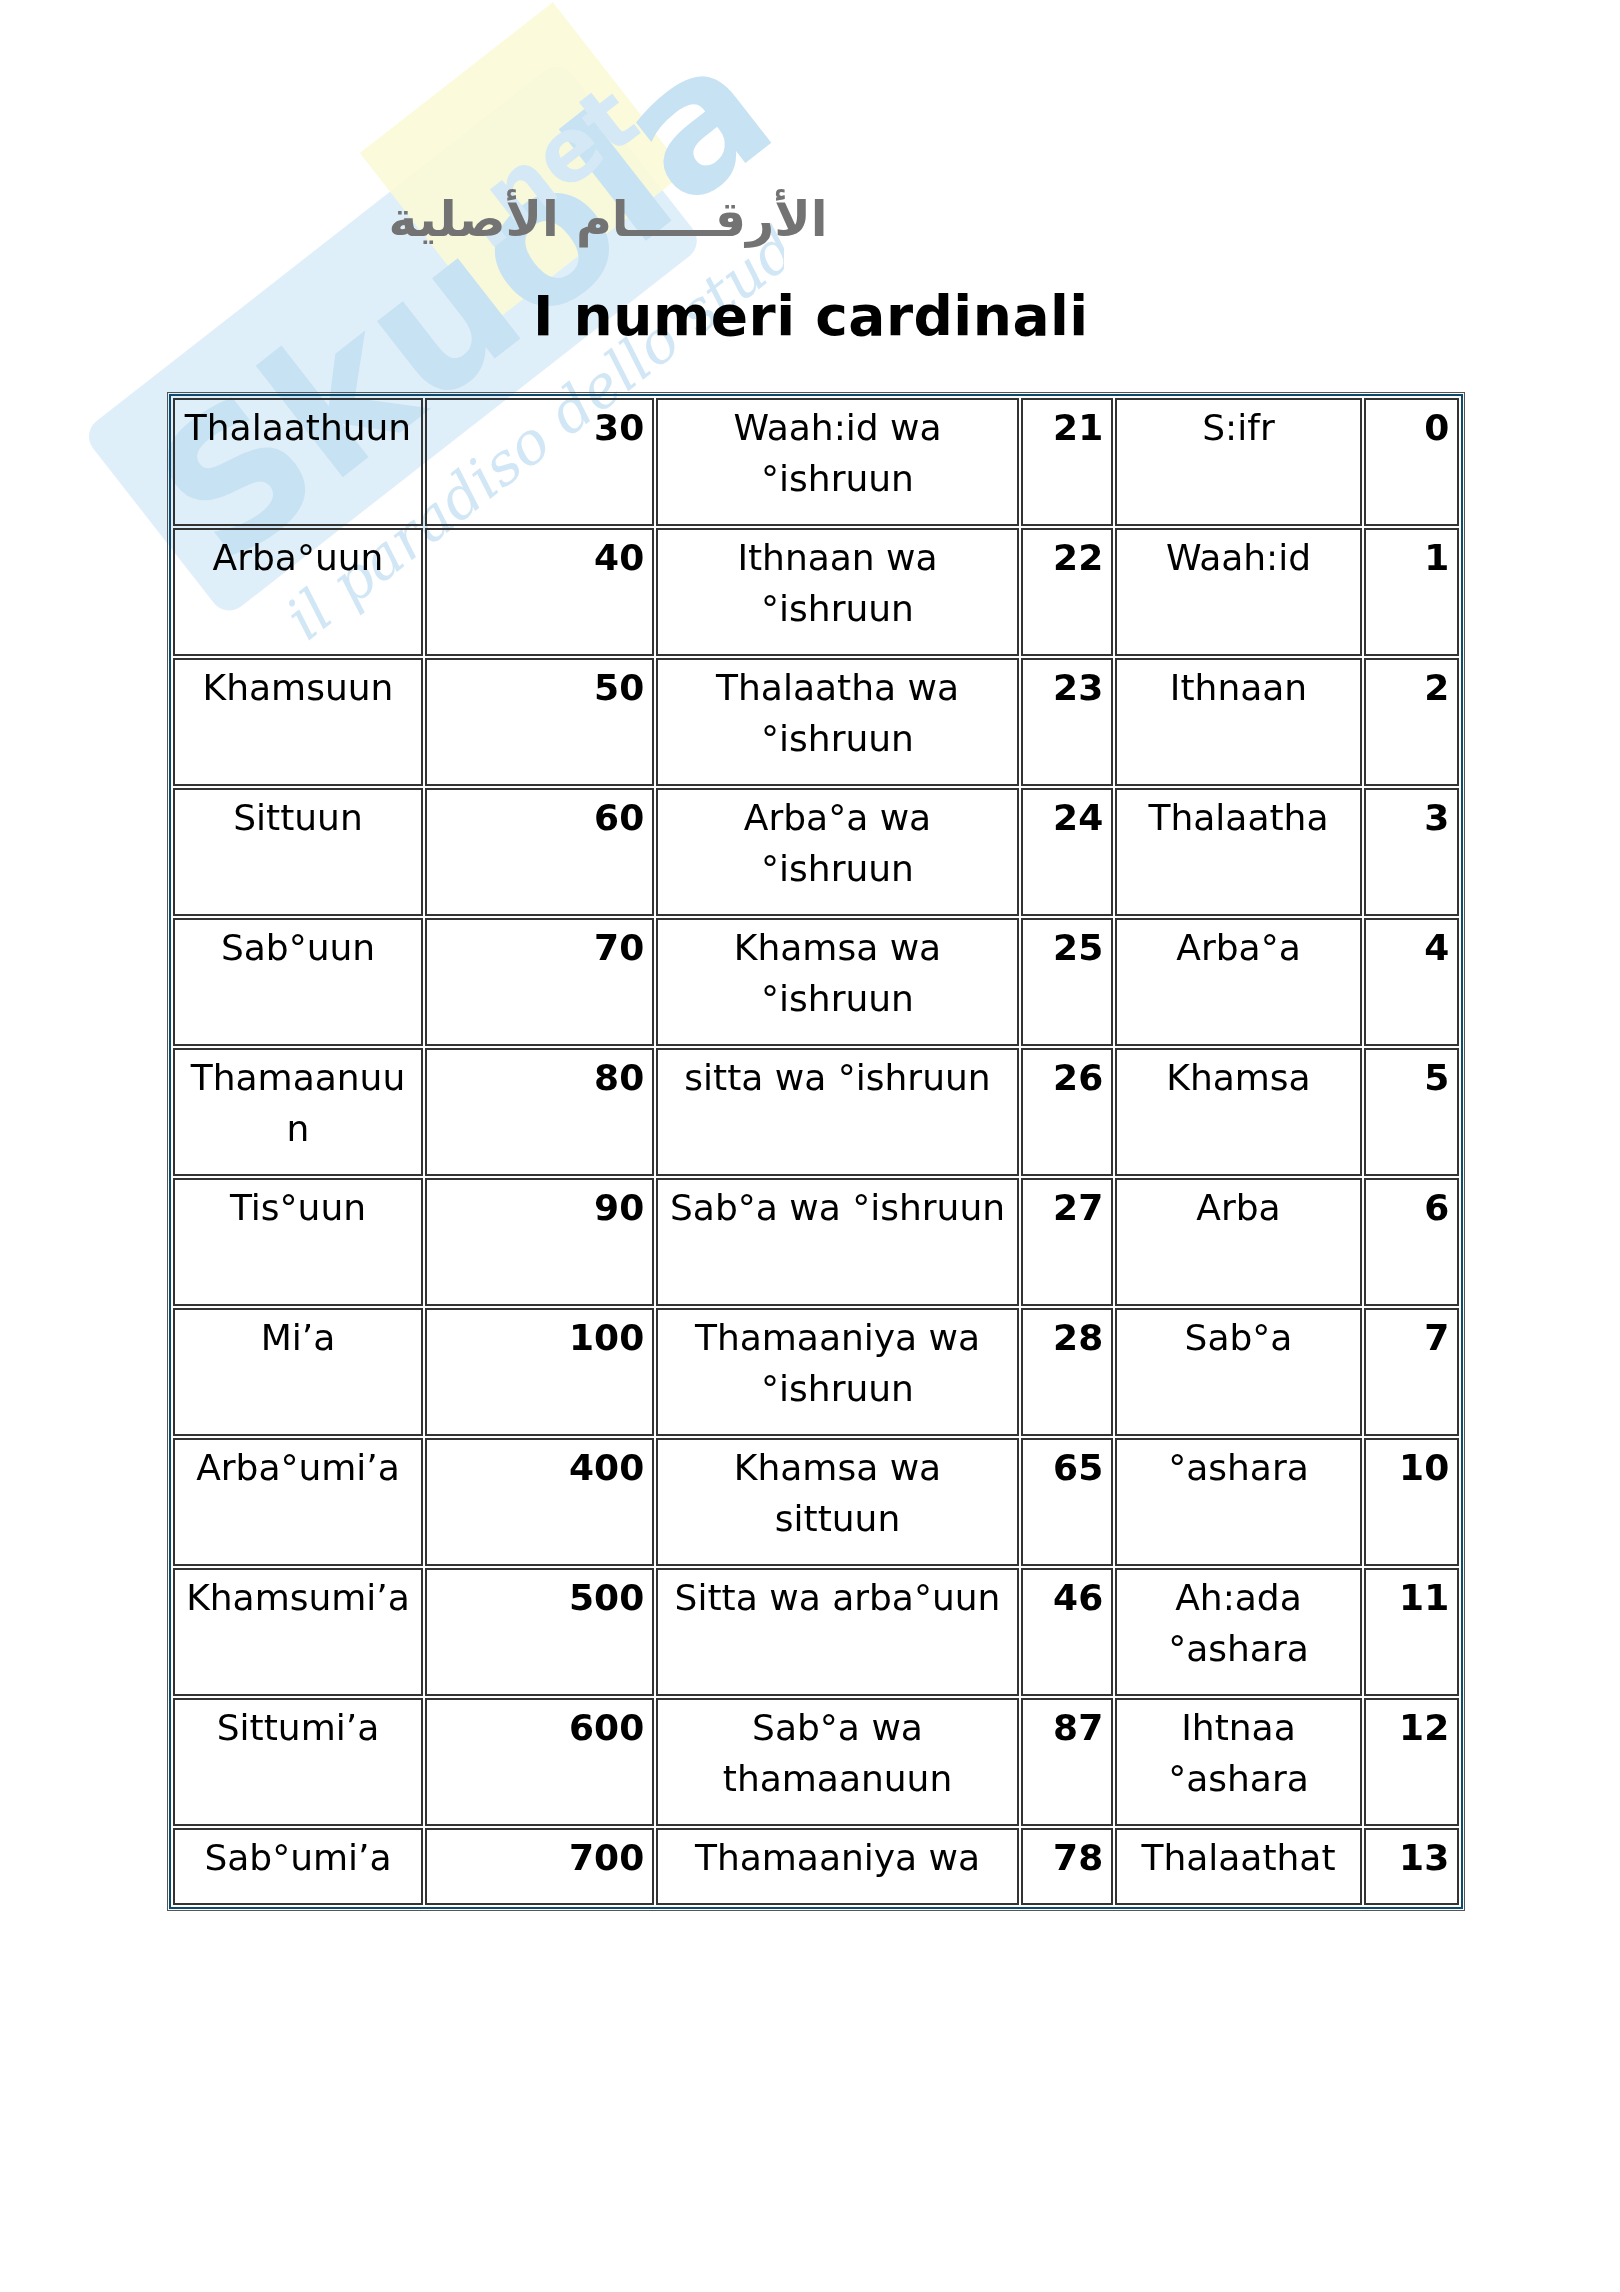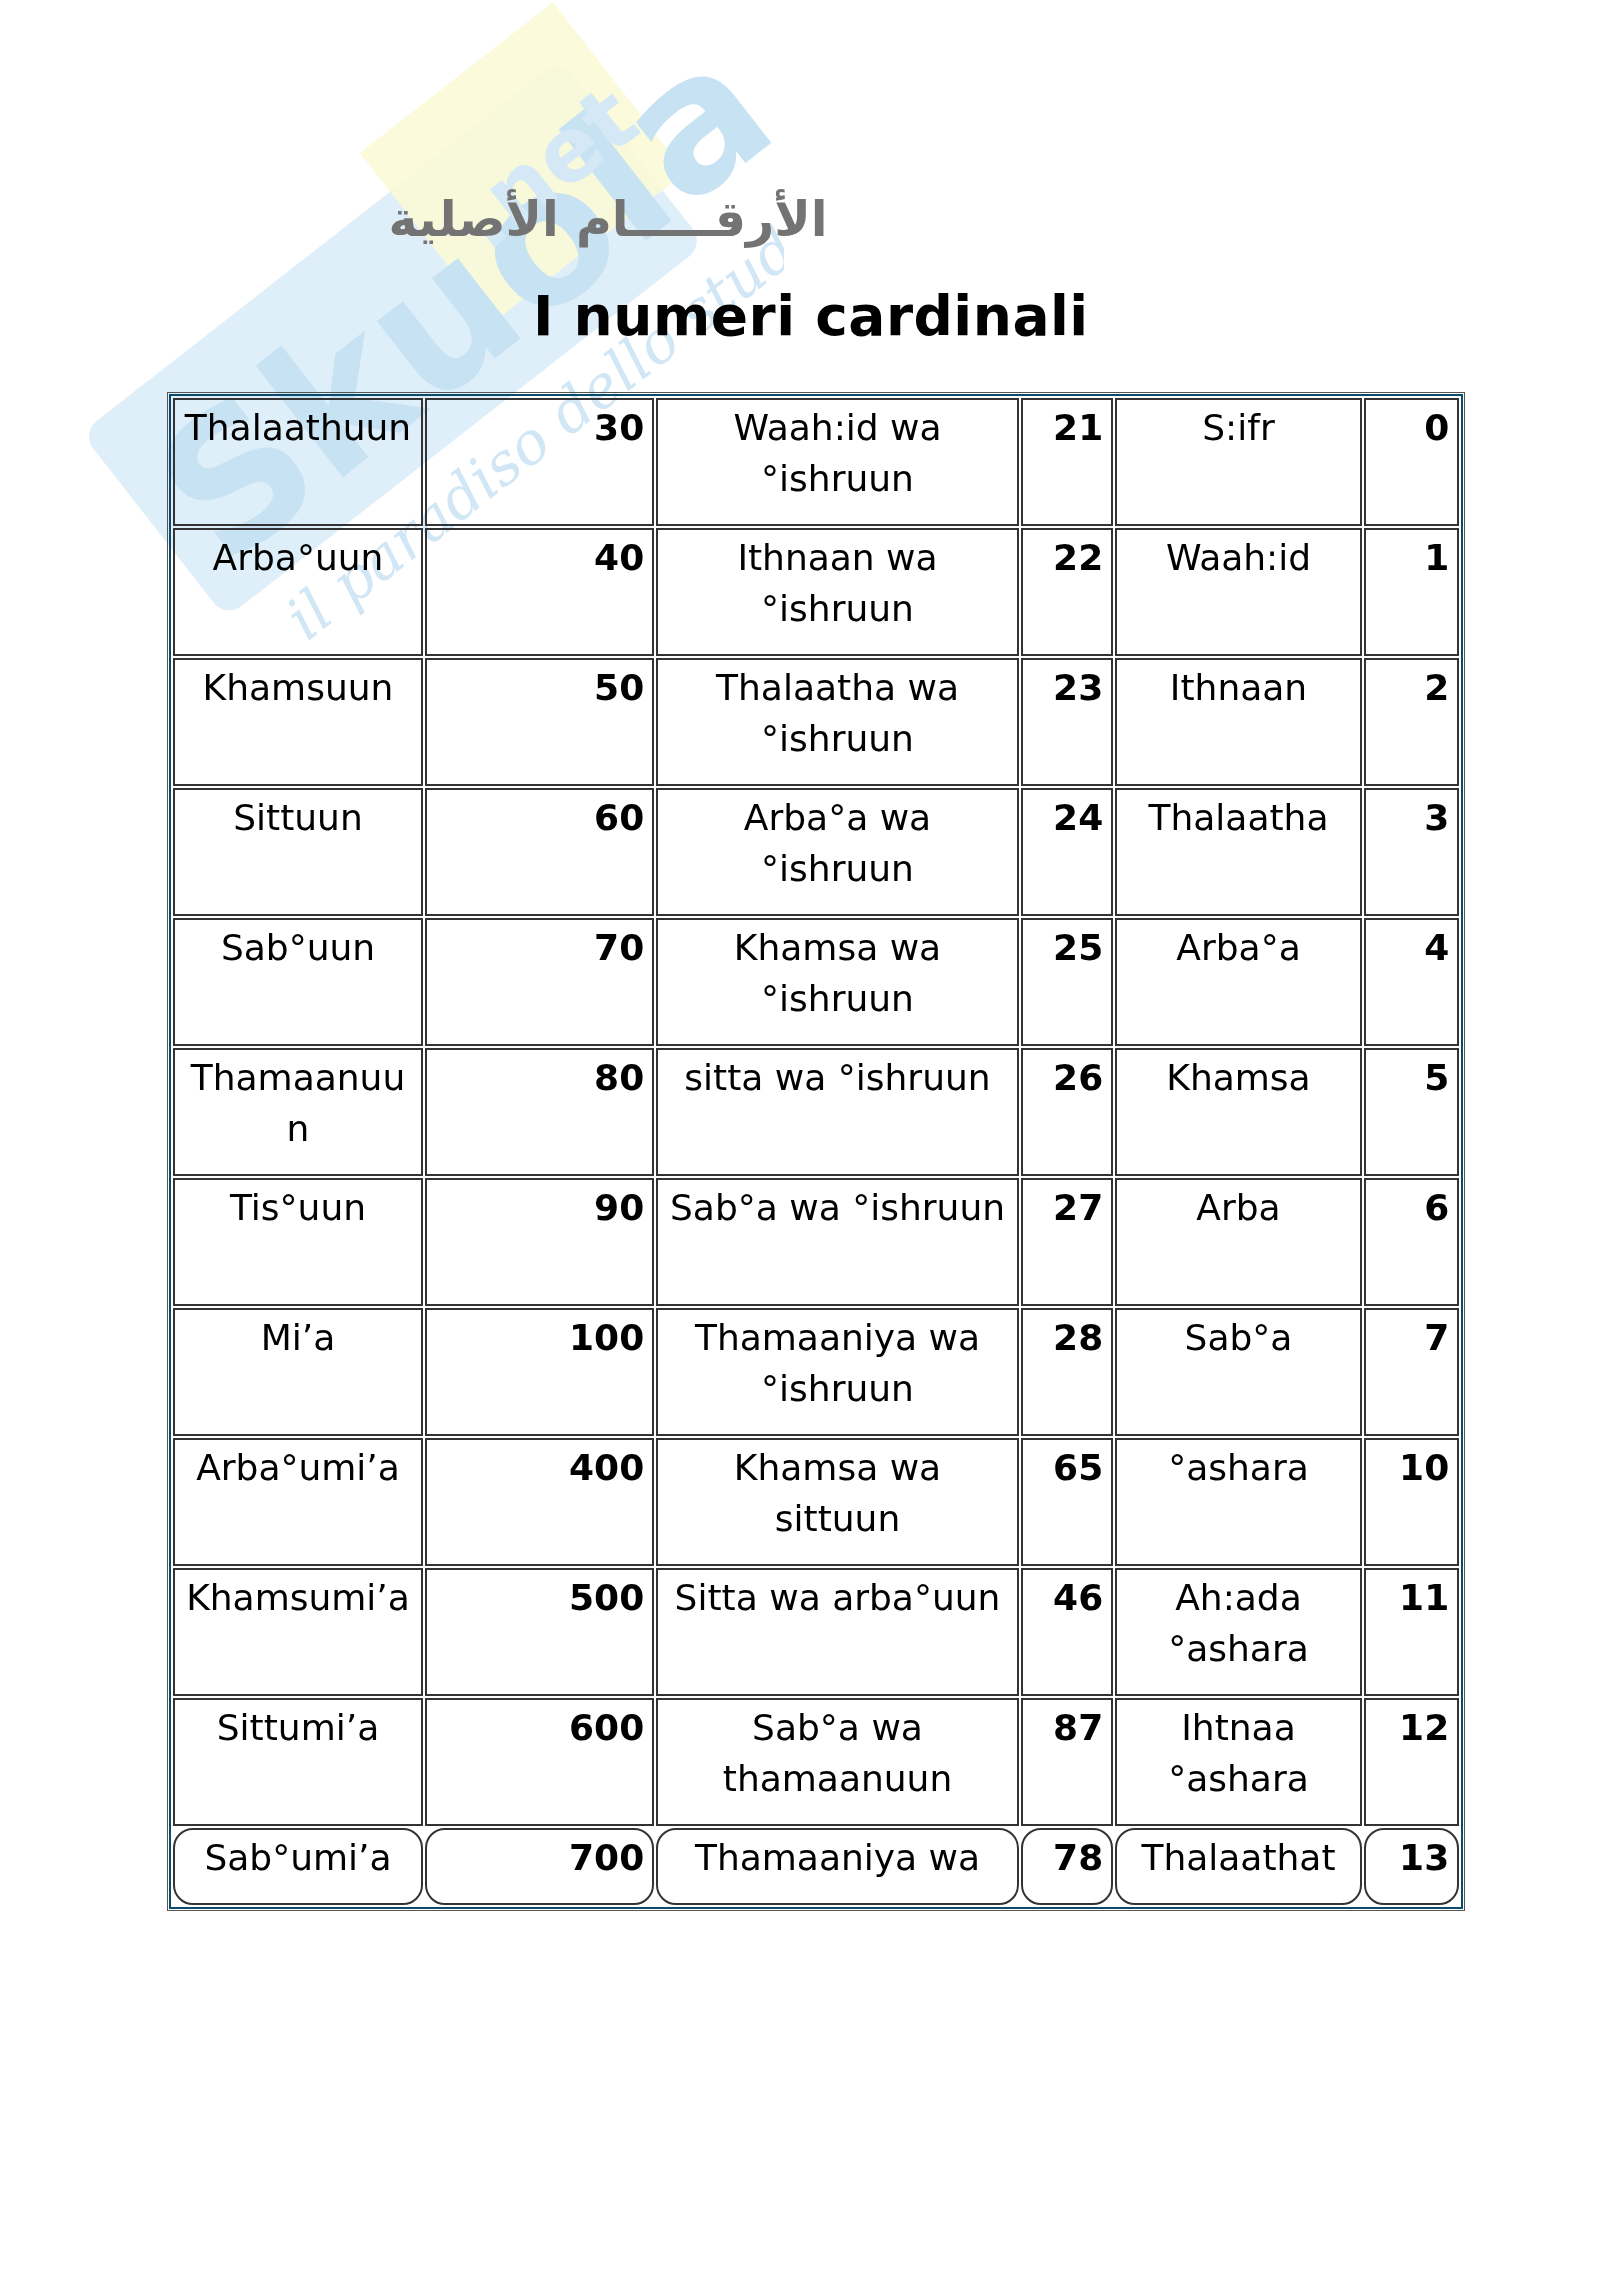--- a/index.html
+++ b/index.html
@@ -21,21 +21,21 @@
     position: absolute; left: 169px; top: 394px; width: 1131px;
     border-collapse: separate; border-spacing: 2px; border: 2px solid #0c4a6e;
     table-layout: fixed; z-index: 2; background: transparent;
     outline: 1px solid #555; outline-offset: 1px;
   }
   table.numbers td {
     border: 2px solid #333; vertical-align: top; font-size: 36px; line-height: 51px;
     padding: 2px 7.8px; height: 120px; overflow: hidden; word-wrap: break-word; overflow-wrap: anywhere;
     background: transparent;
   }
-  table.numbers tr.last td { height: 69px; border-radius: 20px; }
+  table.numbers tr.last td { height: 69px; }
   td.word { text-align: center; font-family: "DejaVu Sans", sans-serif; }
   td.num { text-align: right; font-weight: bold; padding-left: 13.7px; }
   col.c1 { width: 250px; } col.c2 { width: 229px; } col.c3 { width: 363px; }
   col.c4 { width: 92px; } col.c5 { width: 247px; } col.c6 { width: 95px; }
 </style>
 </head>
 <body>
 
 <svg class="watermark" viewBox="0 0 800 800" xmlns="http://www.w3.org/2000/svg">
   <g transform="rotate(-38 380 400)">

